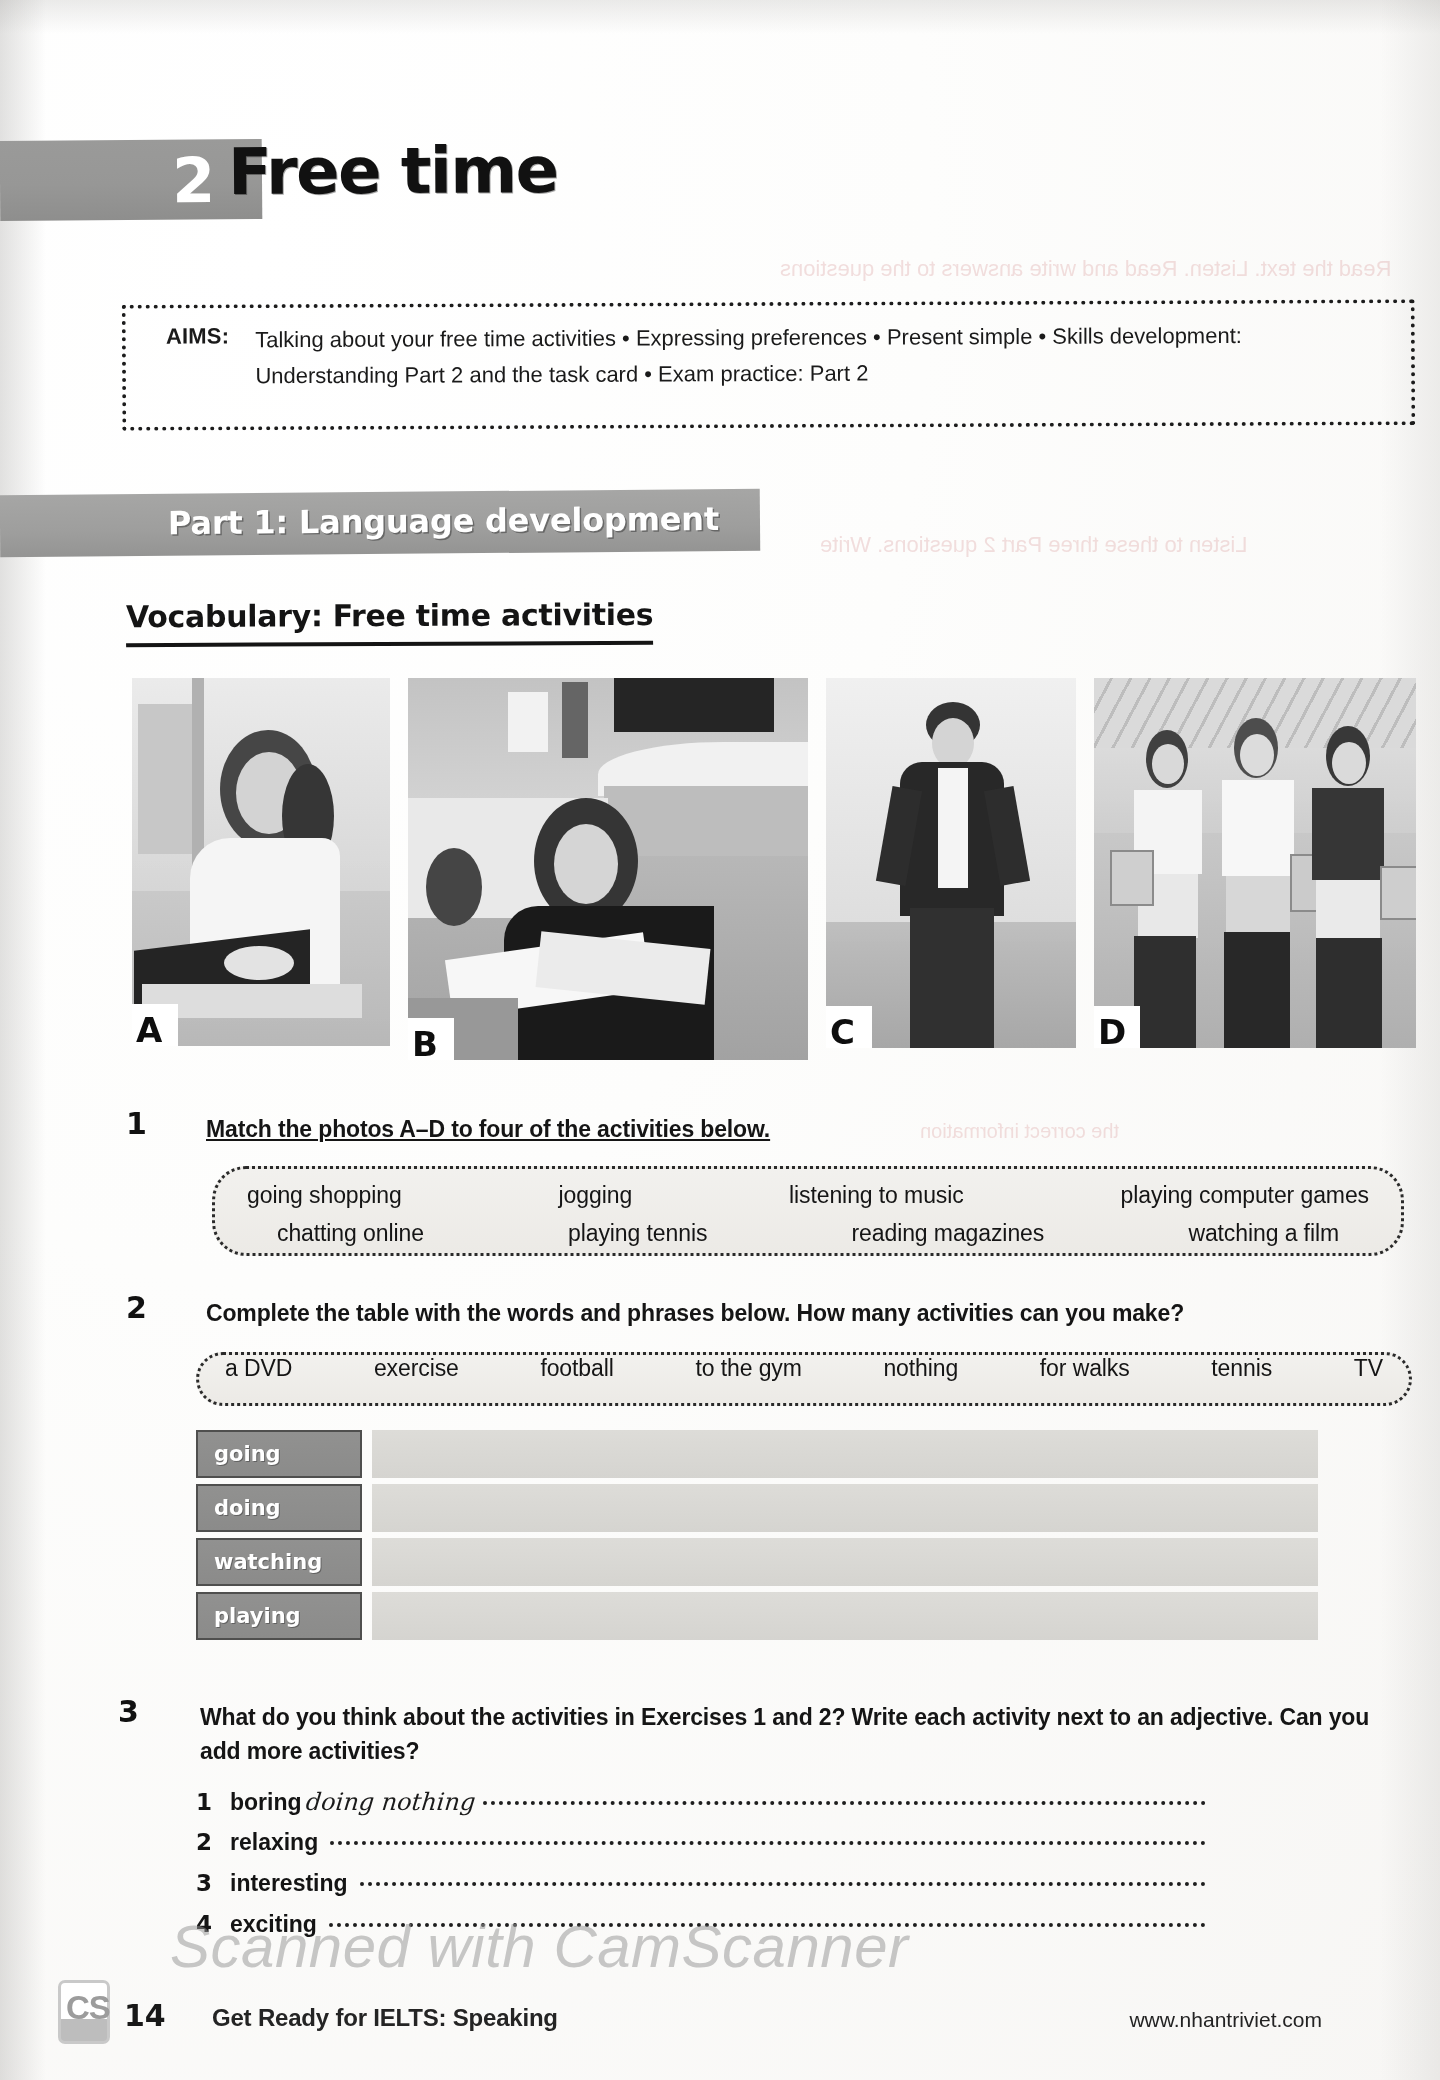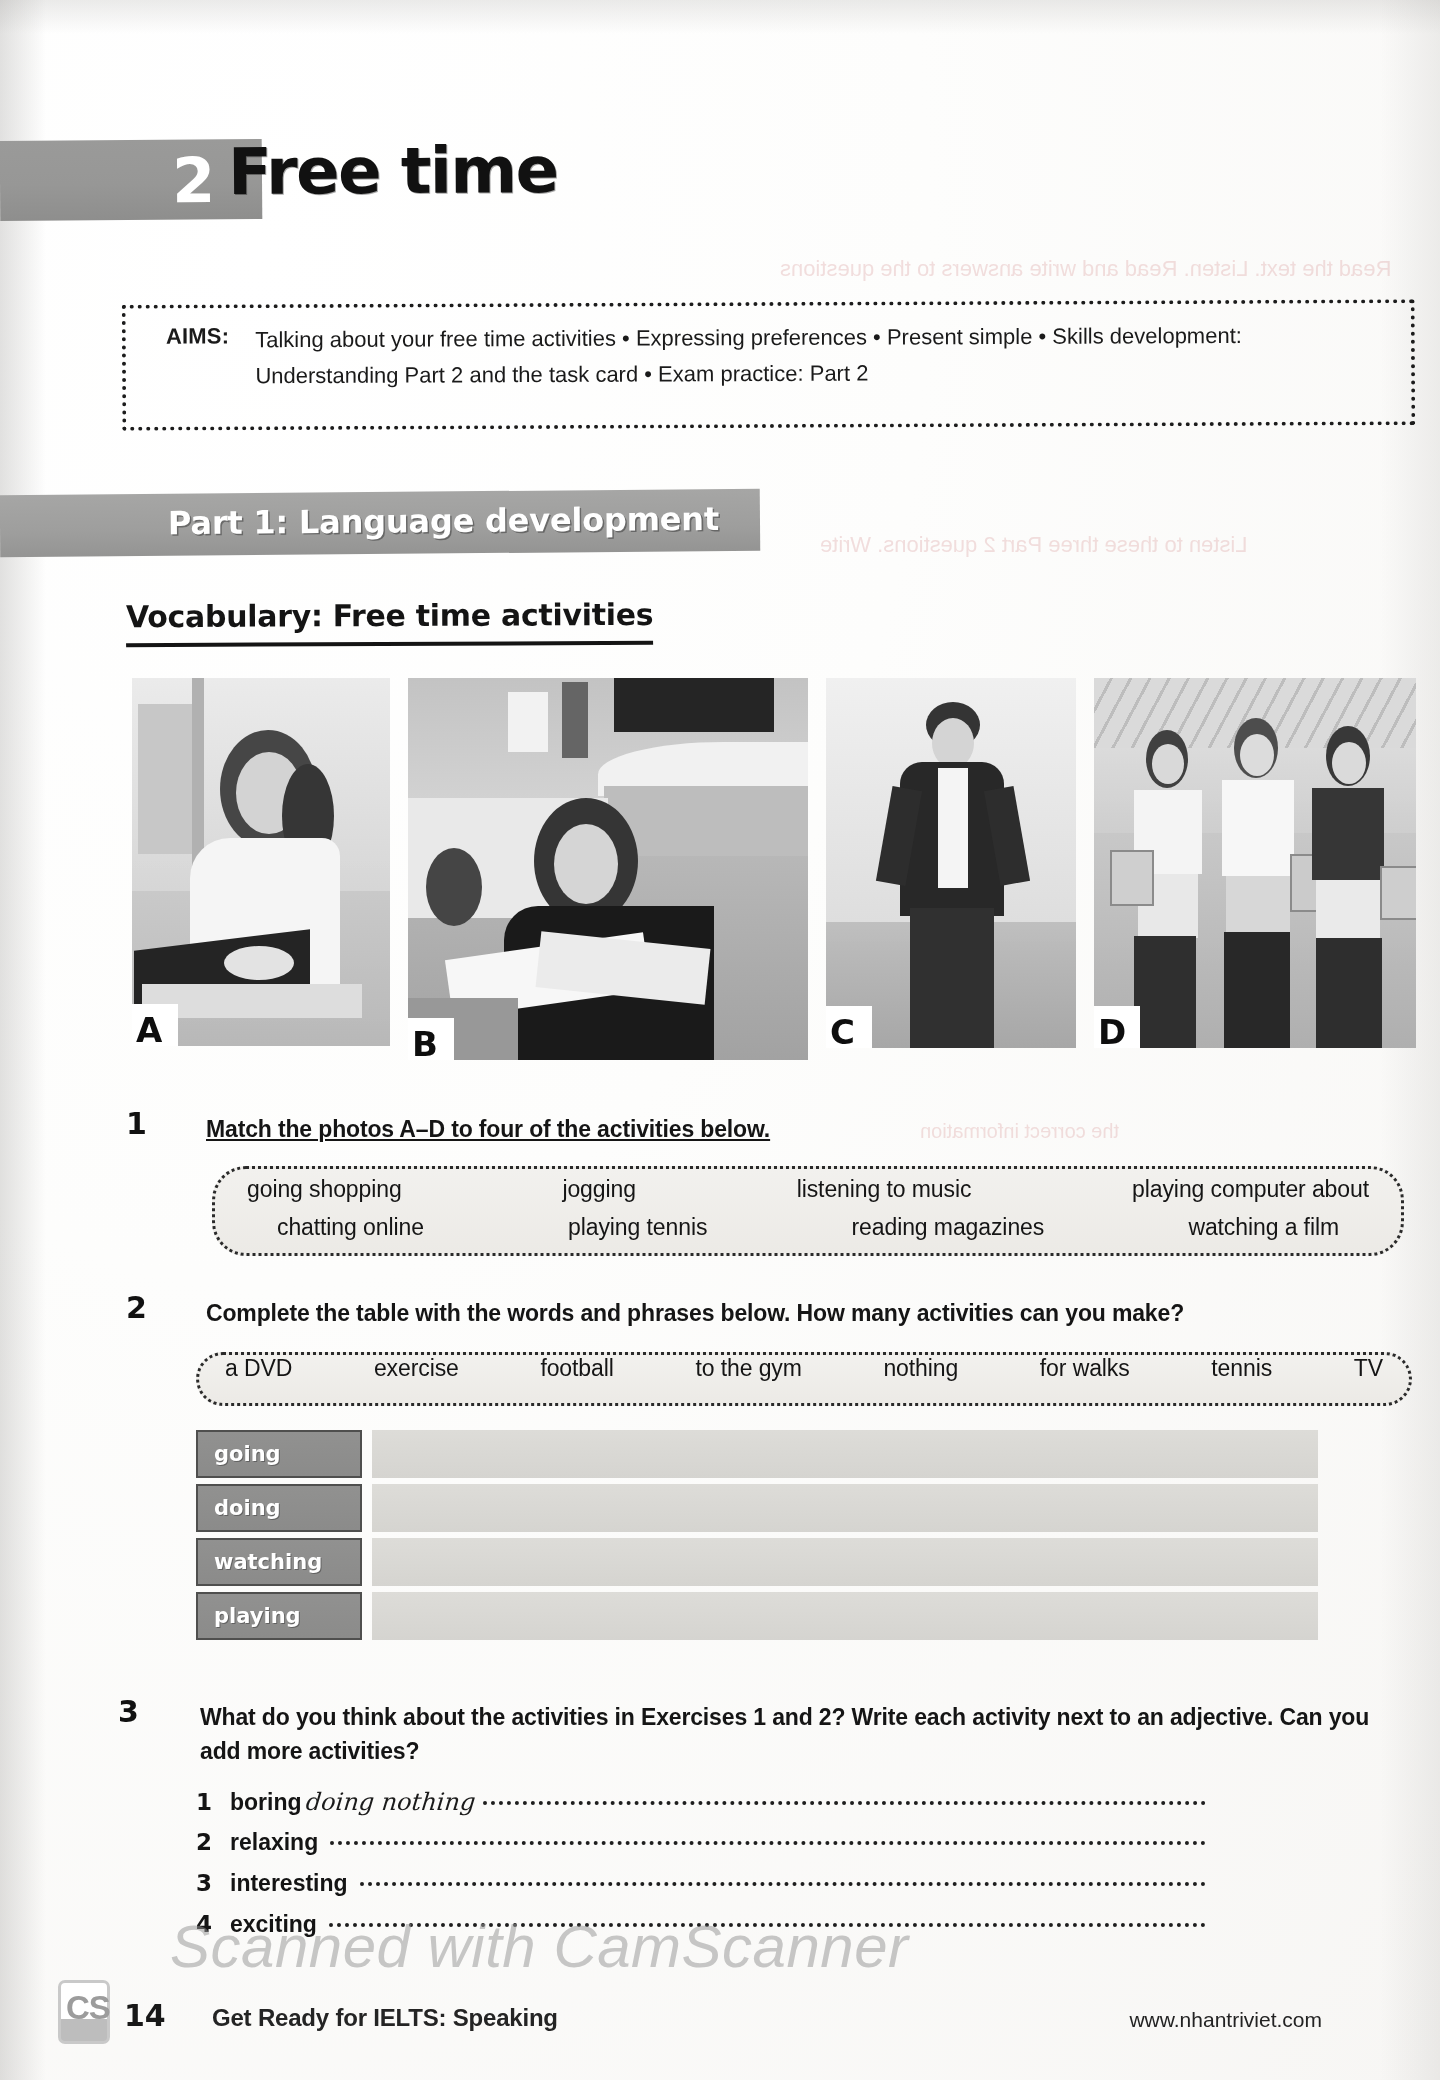--- a/index.html
+++ b/index.html
@@ -470,26 +470,26 @@
       <div class="rectblob" style="left:286px;top:188px;width:36px;height:50px;background:#cecbc6;border:2px solid #8d8a85;"></div>
 
       <div class="label-notch"></div>
       <div class="label">D</div>
     </div>
   </div>
 
   <div class="ex-num" style="left:126px; top:1106px;">1</div>
   <div class="ex-text" style="left:206px; top:1112px; width:1150px;text-decoration:underline;">Match the photos A–D to four of the activities below.</div>
 
-  <div class="wordbank" style="left:212px; top:1166px; width:1192px; height:90px; padding-top:7px;">
+  <div class="wordbank" style="left:212px; top:1166px; width:1192px; height:90px; padding-top:13px;">
     <div class="wb-row">
       <span>going shopping</span>
       <span>jogging</span>
       <span>listening to music</span>
-      <span>playing computer about</span>
+      <span>playing computer games</span>
     </div>
     <div class="wb-row" style="margin-top:11px; padding:0 62px;">
       <span>chatting online</span>
       <span>playing tennis</span>
       <span>reading magazines</span>
       <span>watching a film</span>
     </div>
   </div>
 
   <div class="ex-num" style="left:126px; top:1290px;">2</div>

